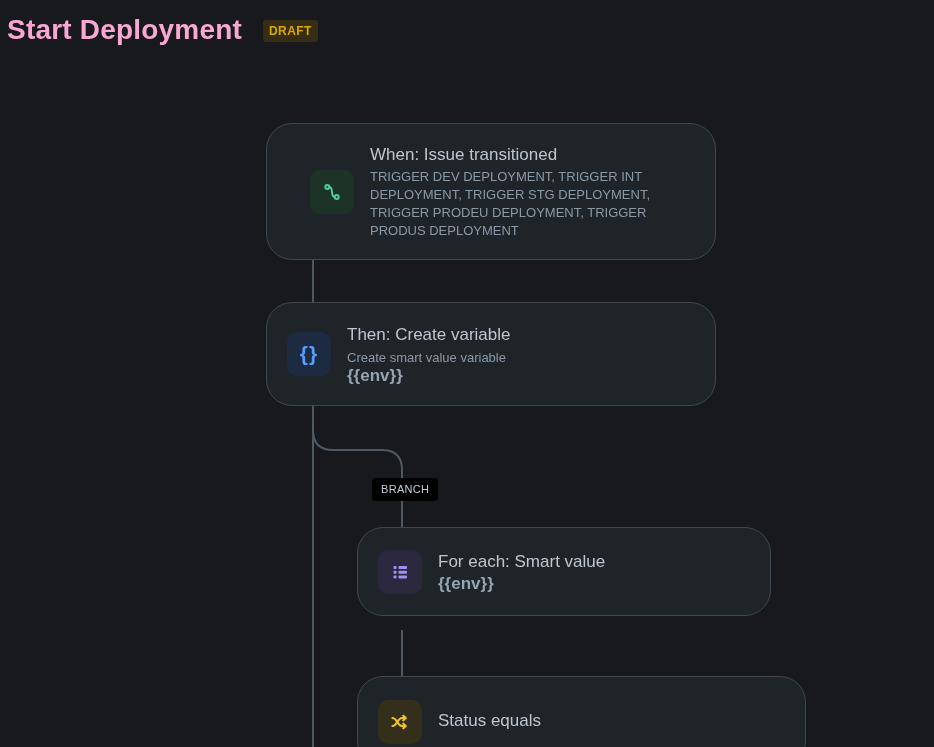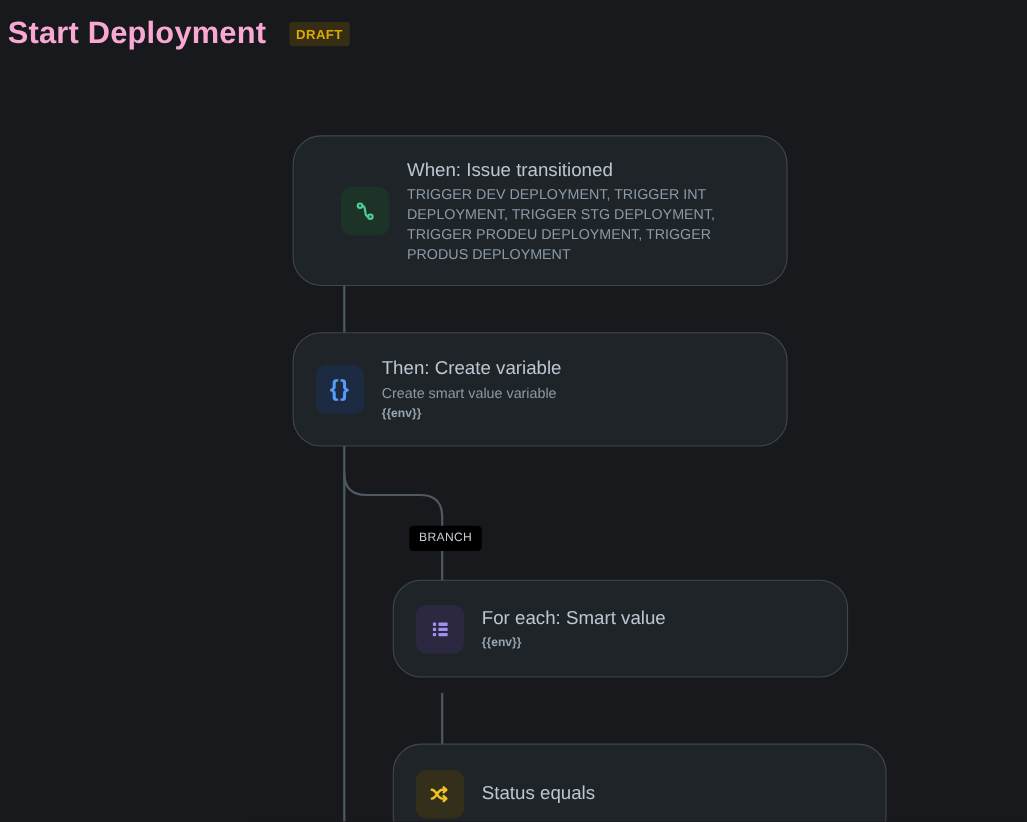--- a/index.html
+++ b/index.html
@@ -46,21 +46,21 @@
   }
   .icon-green  { background:#1d3328; }
   .icon-blue   { background:#1d2b42; }
   .icon-purple { background:#2b2840; }
   .icon-yellow { background:#332f1b; }
   .node-body { display:flex; flex-direction:column; min-width:0; }
   .node-title { font-size:17px; color:#bcc7d1; line-height:22px; margin-bottom:2px; }
   .node-label { font-size:11px; font-weight:700; color:#8b99a7; line-height:15px; letter-spacing:0.3px; }
   .node-desc  { font-size:13px; color:#8b99a7; line-height:18px; }
   .node-desc-lg { font-size:13px; color:#8b99a7; line-height:19px; }
-  .node-value { font-size:11px; font-weight:700; color:#97a4b1; line-height:18px; }
+  .node-value { font-size:17px; font-weight:700; color:#97a4b1; line-height:18px; }
   .braces-glyph {
     color:#579dff; font-size:21px; font-weight:700; letter-spacing:1px;
     font-family:"Liberation Sans", sans-serif; line-height:1;
     padding-bottom:2px;
   }
   #node-trigger         { left:266px; top:123px; width:450px; height:137px;padding-left:43px; }
   #node-create-variable { left:266px; top:302px; width:450px; height:104px; }
   #node-for-each        { left:357px; top:527px; width:414px; height:89px; }
   #node-condition       { left:357px; top:676px; width:449px; height:92px; }
 </style>

